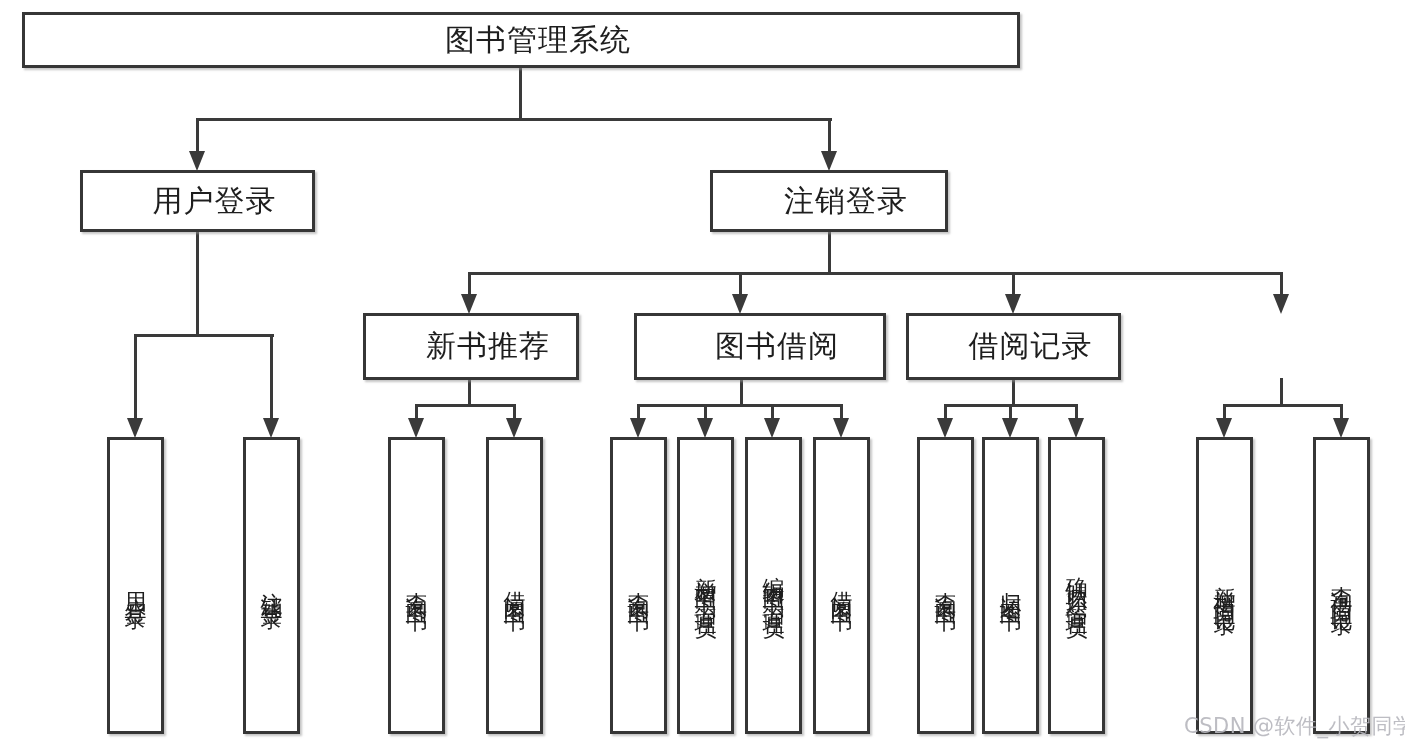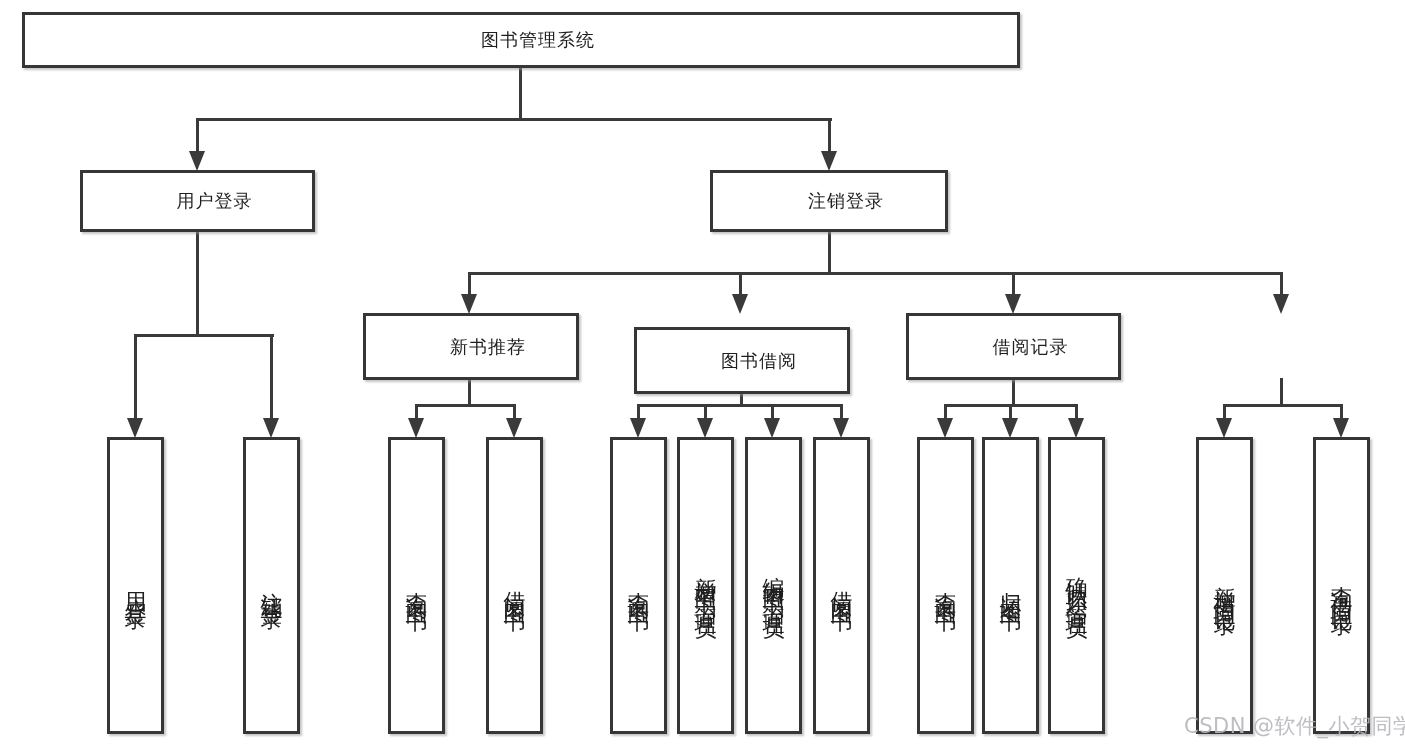--- a/index.html
+++ b/index.html
@@ -7,21 +7,21 @@
     position:relative;width:1405px;height:747px;background:#fff;overflow:hidden;
     font-family:"DejaVu Sans","Liberation Sans",sans-serif;color:#1e1e1e;
   }
   .box{
     position:absolute;box-sizing:border-box;background:#fff;
     border:3px solid #363636;
     display:flex;align-items:center;justify-content:center;
     box-shadow:2px 2px 2px rgba(150,150,150,.55);
     z-index:2;
   }
-  .hbox{font-size:18px;letter-spacing:1px;white-space:nowrap;padding-left:34px;}
+  .hbox{font-size:30px;letter-spacing:1px;white-space:nowrap;padding-left:34px;}
   .vbox{font-size:22px;}
   .vbox .vtext{
     writing-mode:vertical-rl;text-orientation:mixed;
     letter-spacing:6px;line-height:1.1;
   }
   .vl{position:absolute;width:3px;background:#3a3a3a;z-index:1;}
   .hl{position:absolute;height:3px;background:#3a3a3a;z-index:1;}
   .ah{
     position:absolute;width:0;height:0;z-index:1;
     border-left:8px solid transparent;border-right:8px solid transparent;
@@ -46,21 +46,21 @@
   </div>
 
   <div class="box hbox" style="left:710px;top:170px;width:238px;height:62px;">
     <span>注销登录</span>
   </div>
 
   <div class="box hbox" style="left:363px;top:313px;width:216px;height:67px;">
     <span>新书推荐</span>
   </div>
 
-  <div class="box hbox" style="left:634px;top:327px;width:216px;height:67px;">
+  <div class="box hbox" style="left:634px;top:313px;width:252px;height:67px;">
     <span>图书借阅</span>
   </div>
 
   <div class="box hbox" style="left:906px;top:313px;width:215px;height:67px;">
     <span>借阅记录</span>
   </div>
 
 
   <div class="box vbox" style="left:107px;top:437px;width:57px;height:297px;">
     <span class="vtext">用户登录</span>

